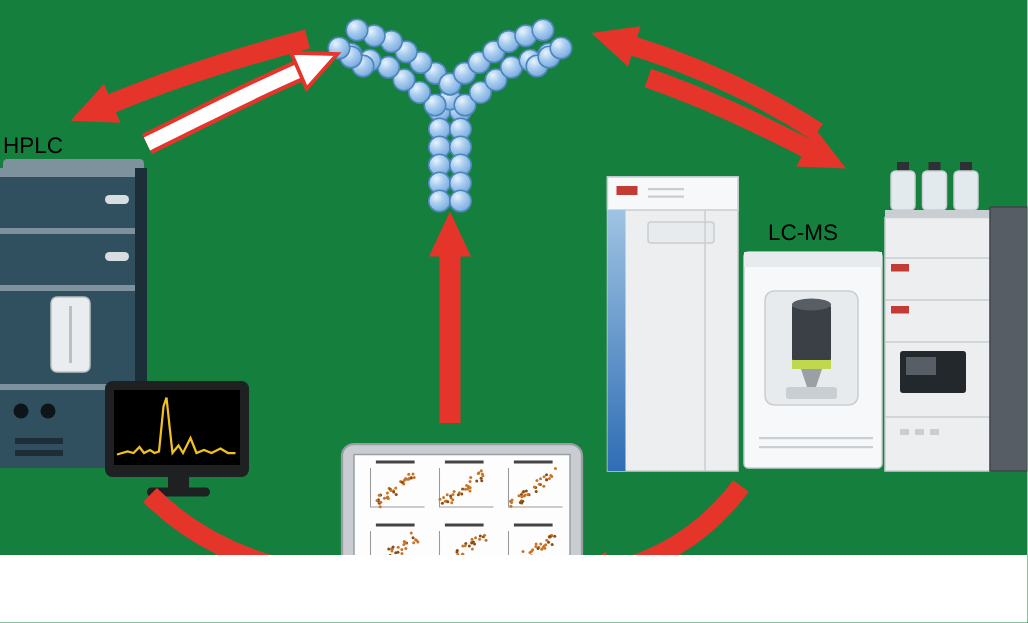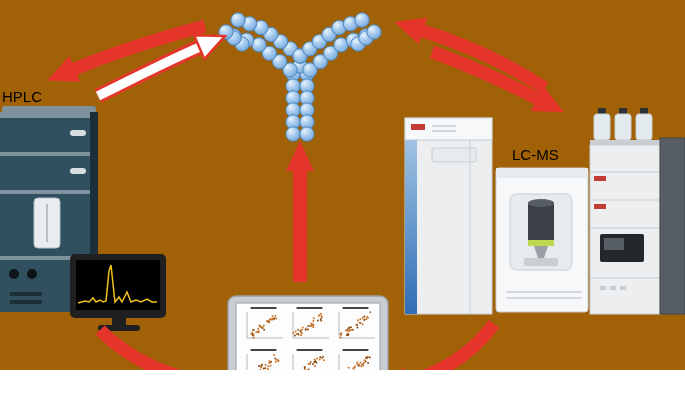--- a/index.html
+++ b/index.html
@@ -1,16 +1,16 @@
 <!DOCTYPE html>
 <html><head>
 <meta charset="utf-8">
 <style>
   html,body{margin:0;padding:0;background:#fff;}
-  .stage{position:relative;width:685px;height:370px;background:#a16207;overflow:hidden;
+  .stage{position:relative;width:685px;height:370px;background:#15803d;overflow:hidden;
          font-family:"Liberation Sans",sans-serif;}
   svg{position:absolute;left:0;top:0;}
   text{font-family:"Liberation Sans",sans-serif;font-size:15px;font-weight:500;}
 </style>
 </head>
 <body>
 
 <div class="stage">
 <svg width="685" height="415" viewBox="0 0 685 415">
   <defs>

